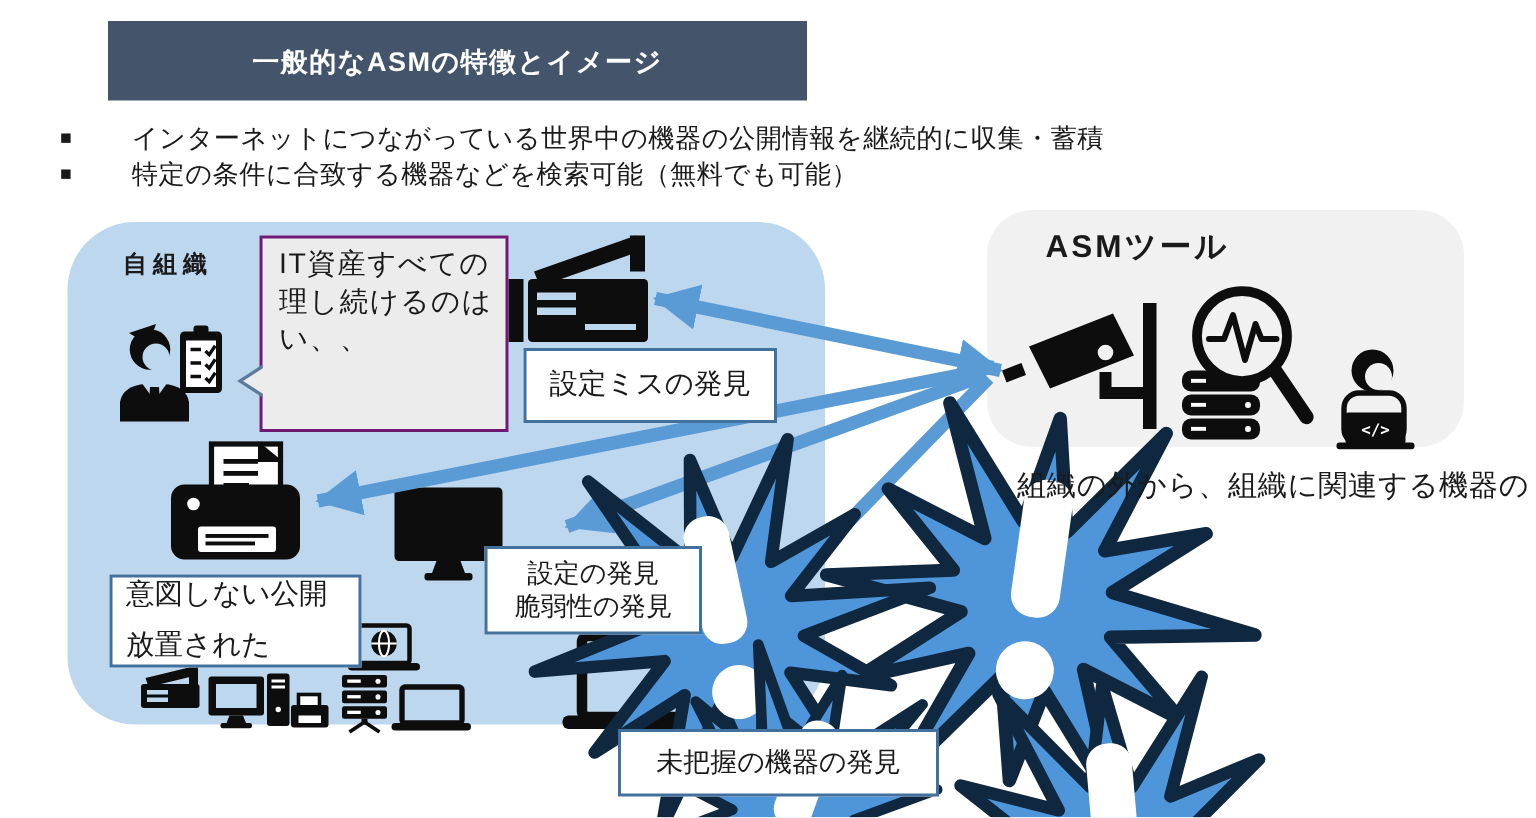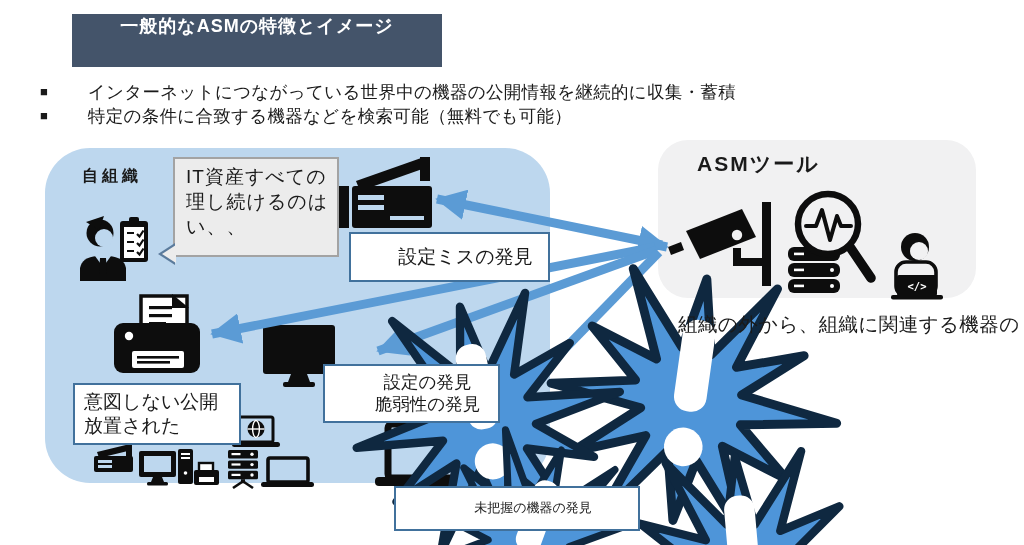--- a/index.html
+++ b/index.html
@@ -1,38 +1,38 @@
 <!DOCTYPE html>
 <html><head>
 <meta charset="utf-8">
 <style>
   html,body{margin:0;padding:0;background:#fff;}
   #canvas{position:relative;width:1024px;height:545px;background:#ffffff;overflow:hidden;
           font-family:"Liberation Sans",sans-serif;color:#1a1a1a;}
   .abs{position:absolute;}
-  #hdr{left:72px;top:14px;width:370px;height:53px;background:#44546A;
-       display:flex;justify-content:center;}
+  #hdr{left:72px;top:14px;width:466px;height:53px;background:#44546A;
+       display:flex;align-items:center;justify-content:center;}
   #hdr span{color:#fff;font-weight:bold;font-size:18px;letter-spacing:1px;}
   .bullet-row{left:40px;display:flex;align-items:flex-start;gap:40px;font-size:17.5px;}
   .bullet-row .sq{font-size:13px;line-height:22px;}
   .bullet-row .bt{line-height:22px;letter-spacing:0.3px;}
   #orgbox{left:45px;top:148px;width:505px;height:335px;background:#BDD7EE;border-radius:45px;}
   #asmbox{left:658px;top:140px;width:318px;height:158px;background:#F1F1F2;border-radius:30px;}
   #orgtitle{left:82px;top:166px;font-size:16px;letter-spacing:4px;z-index:4;font-weight:bold;}
   #asmtitle{left:697px;top:150px;font-size:21px;font-weight:bold;letter-spacing:2px;z-index:4;}
   #asmdesc{left:678px;top:310px;font-size:19.5px;line-height:28px;letter-spacing:0.4px;z-index:4;}
   .lbl{background:#fff;border:2px solid #41719C;z-index:5;display:flex;flex-direction:column;
-       align-items:center;justify-content:center;text-align:left;line-height:1.25;padding-left:32px;}
+       align-items:center;justify-content:center;text-align:left;line-height:1.25;}
   #lbl-settei{left:349px;top:232px;width:165px;height:46px;font-size:19px;}
   #lbl-ito{left:73px;top:383px;width:155px;height:58px;font-size:19px;align-items:flex-start;
-           padding-left:9px;text-align:left;}
+           padding-left:9px;text-align:left;justify-content:space-between;}
   #lbl-houchi{left:323px;top:364px;width:141px;height:55px;font-size:17.5px;}
-  #lbl-mihaaku{left:394px;top:486px;width:210px;height:41px;font-size:13px;}
-  #bubble{left:173px;top:157px;width:166px;height:100px;background:#ECECEC;
-          border:2px solid #a3a3a3;z-index:5;font-size:19px;line-height:25px;
+  #lbl-mihaaku{left:412px;top:486px;width:210px;height:41px;font-size:18px;}
+  #bubble{left:173px;top:157px;width:166px;height:131px;background:#ECECEC;
+          border:2px solid #701a75;z-index:5;font-size:19px;line-height:25px;
           padding:5px 0 0 11px;box-sizing:border-box;letter-spacing:1px;}
   #bubble:before{content:"";position:absolute;left:-17px;top:84px;border-style:solid;
           border-width:11px 17px 11px 0;border-color:transparent #5B7B9C transparent transparent;}
   #bubble:after{content:"";position:absolute;left:-13px;top:86px;border-style:solid;
           border-width:9px 14px 9px 0;border-color:transparent #ECECEC transparent transparent;}
   #gfx{left:0;top:0;z-index:3;}
   .blk{fill:#0d0d0d;}
 </style>
 </head>
 <body>

